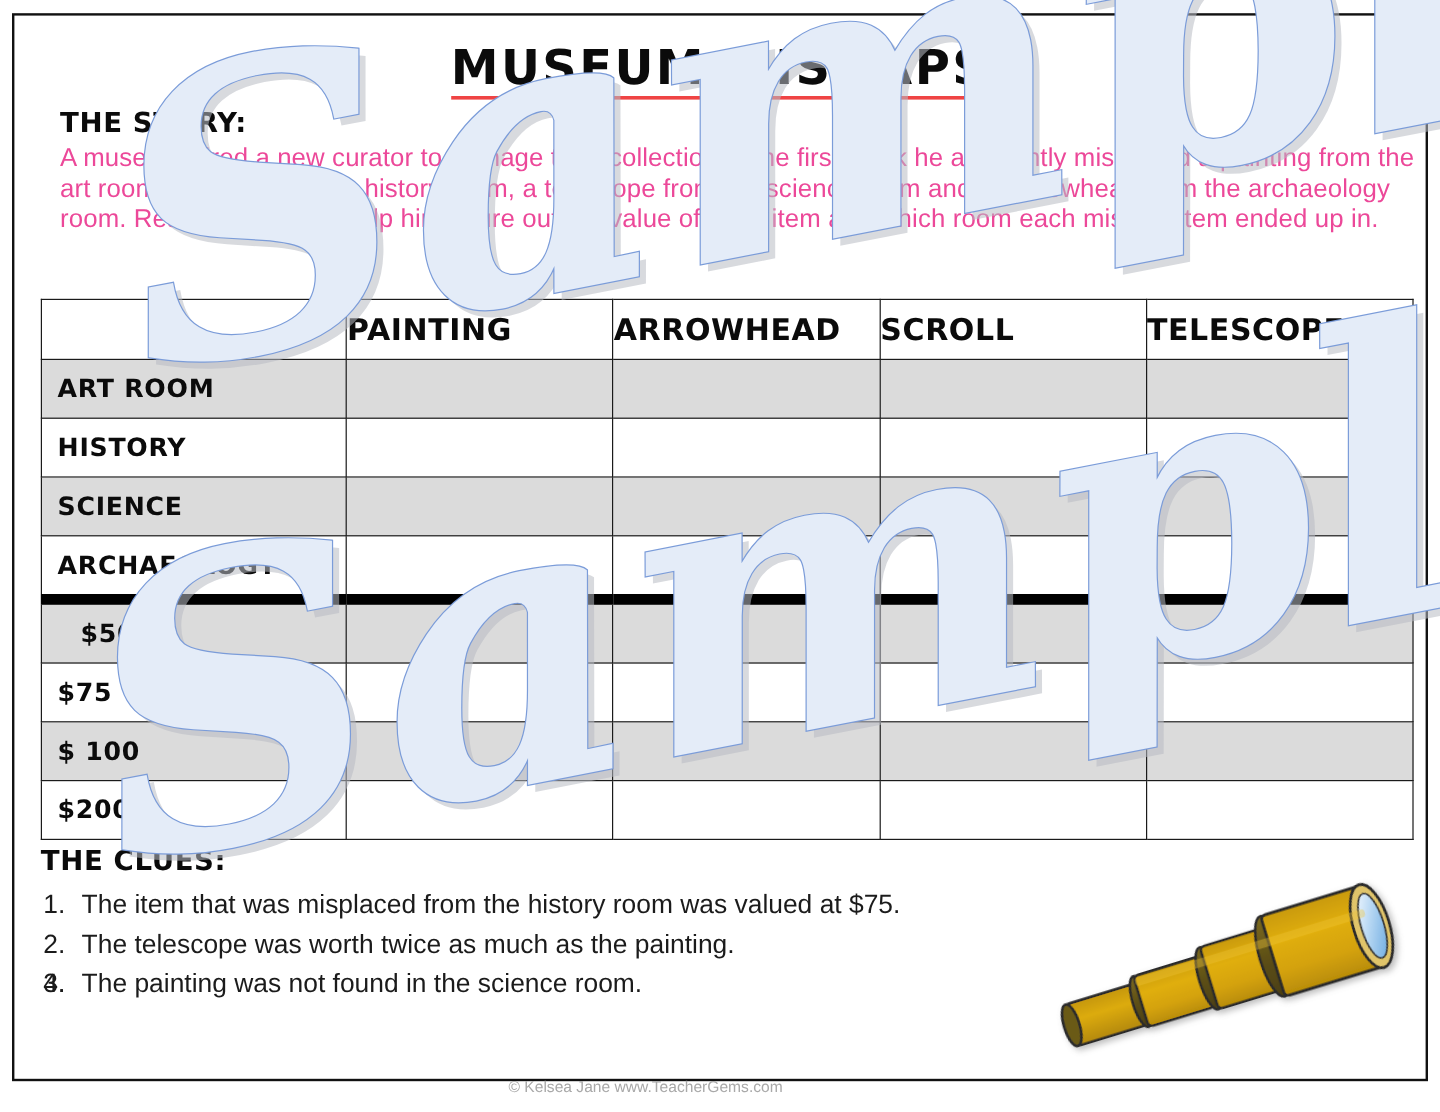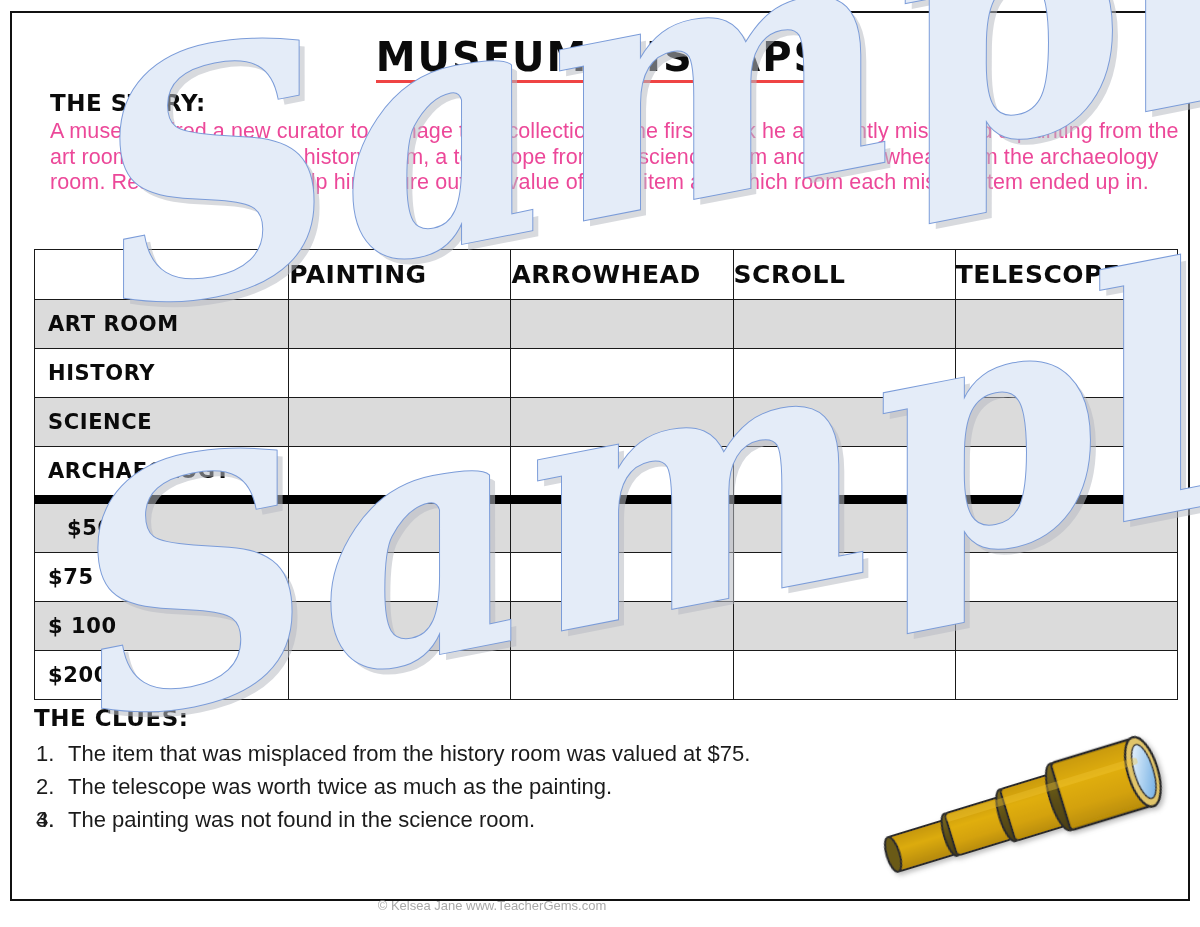--- a/index.html
+++ b/index.html
@@ -185,20 +185,21 @@
   #footer {
     position: absolute;
     left: 0;
     top: 898px;
     width: 984px;
     text-align: center;
     font-family: "Liberation Sans", sans-serif;
     font-size: 13px;
     color: #a9a9a9;
     z-index: 20;
+    padding-left: 46px;
   }
 
   
   #telescope {
     position: absolute;
     left: 876px;
     top: 716px;
     width: 310px;
     height: 170px;
     z-index: 45;

